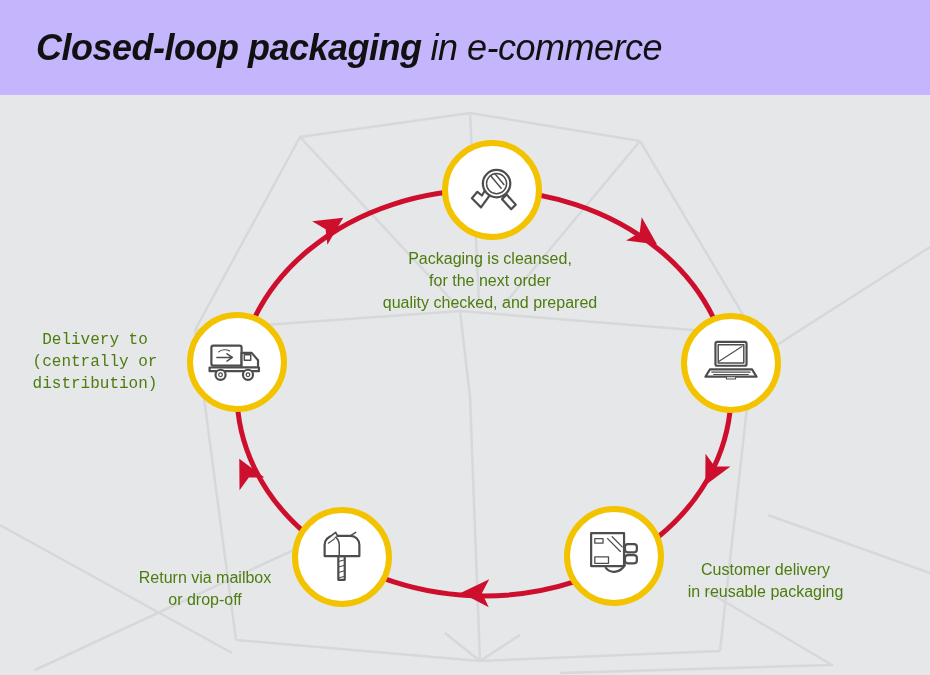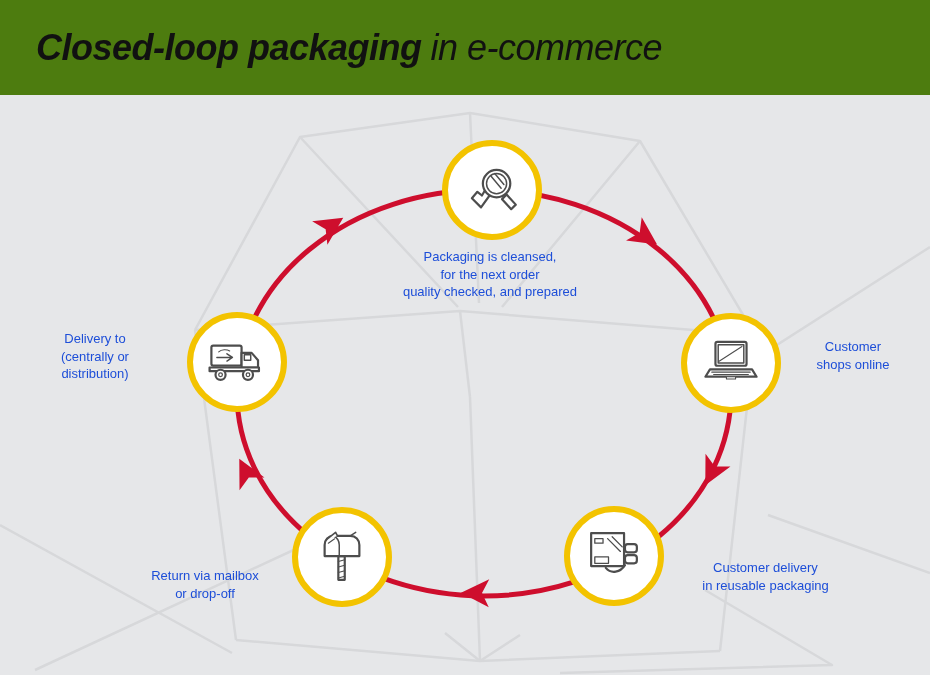--- a/index.html
+++ b/index.html
@@ -1,36 +1,36 @@
 <!DOCTYPE html>
 <html><head>
 <meta charset="utf-8">
 <style>
   html,body{margin:0;padding:0;}
   body{font-family:"Liberation Sans","DejaVu Sans",sans-serif;}
   .stage{position:relative;width:930px;height:675px;overflow:hidden;background:#E6E7E9;}
 
   
-  .header{position:absolute;left:0;top:0;width:930px;height:95px;background:#4d7c0f;
+  .header{position:absolute;left:0;top:0;width:930px;height:95px;background:#c4b5fd;
           display:flex;align-items:center;box-sizing:border-box;padding-left:36px;}
   .title{font-style:italic;font-size:36px;color:#111;letter-spacing:-0.5px;white-space:nowrap;}
   .title .em{font-weight:800;}
   .title .rest{font-weight:400;margin-left:9px;}
 
   
   .bodyarea{position:absolute;left:0;top:95px;width:930px;height:580px;}
   .bg-sketch{position:absolute;left:0;top:0;}
 
   .ring-svg{position:absolute;left:0;top:0;}
 
   
   .node-circle{position:absolute;width:88px;height:88px;border-radius:50%;
                background:#fff;border:6px solid #F3C300;box-sizing:content-box;
                display:flex;align-items:center;justify-content:center;}
-  .node-label{position:absolute;color:#1d4ed8;font-size:13px;line-height:1.36;
+  .node-label{position:absolute;color:#4d7c0f;font-size:16px;line-height:1.36;
               text-align:center;}
   .node-label div{white-space:nowrap;}
 
   .icon-svg{display:block;}
 </style>
 </head>
 <body>
 
 <div class="stage">
 
@@ -93,24 +93,20 @@
     <div class="node-circle" style="left:681px;top:218px;">
       <svg class="icon-svg" width="64" height="64" viewBox="0 0 70 70" fill="#fff" stroke="#4D4D4D" stroke-width="2.4" stroke-linejoin="round" stroke-linecap="round">
         <rect x="18" y="12" width="34" height="26" rx="2"></rect>
         <rect x="21" y="15" width="28" height="20" stroke-width="1.6"></rect>
         <path d="M22,33 L47,17" stroke-width="1.2"></path>
         <path d="M12,42 L58,42 L63,50 L7,50 Z"></path>
         <path d="M14,45 L56,45 M16,47.5 L54,47.5" stroke-width="1.2"></path>
         <rect x="30" y="50" width="10" height="2.5" stroke-width="1.2"></rect>
       </svg>
     </div>
-    <div class="node-label" style="left:783px;top:243px;width:140px;">
-      <div>Customer</div>
-      <div>shops online</div>
-    </div>
 
     <div class="node-circle" style="left:564px;top:411px;">
       <svg class="icon-svg" width="64" height="64" viewBox="0 0 70 70" fill="#fff" stroke="#4D4D4D" stroke-width="2.4" stroke-linejoin="round" stroke-linecap="round">
         <rect x="10" y="10" width="36" height="36"></rect>
         <path d="M28,16 L42,30 M33,14 L44,25" stroke-width="1.4"></path>
         <rect x="14" y="16" width="9" height="5" stroke-width="1.4"></rect>
         <rect x="14" y="36" width="15" height="7" stroke-width="1.4"></rect>
         <rect x="47" y="22" width="13" height="9" rx="3"></rect>
         <rect x="47" y="34" width="13" height="9" rx="3"></rect>
         <path d="M26,48 C32,55 42,53 47,45" fill="none"></path>
@@ -144,20 +140,20 @@
         <path d="M15,24 C18,21 24,21 27,23" stroke-width="1.2" fill="none"></path>
         <path d="M40,25 L51,25 L58,33 L58,41 L40,41 Z"></path>
         <rect x="43" y="27" width="7" height="6" stroke-width="1.6"></rect>
         <path d="M5,41 L59,41 L59,45 L5,45 Z"></path>
         <circle cx="17" cy="49" r="5.5"></circle>
         <circle cx="17" cy="49" r="2" stroke-width="1.4"></circle>
         <circle cx="47" cy="49" r="5.5"></circle>
         <circle cx="47" cy="49" r="2" stroke-width="1.4"></circle>
       </svg>
     </div>
-    <div class="node-label" style="left:5px;top:235px;width:180px;">
+    <div class="node-label" style="left:5px;top:235px;width:180px;font-family:Liberation Mono, monospace;">
       <div>Delivery to</div>
       <div>(centrally or</div>
       <div>distribution)</div>
     </div>
 
   </div>
 </div>
 
 </body></html>

